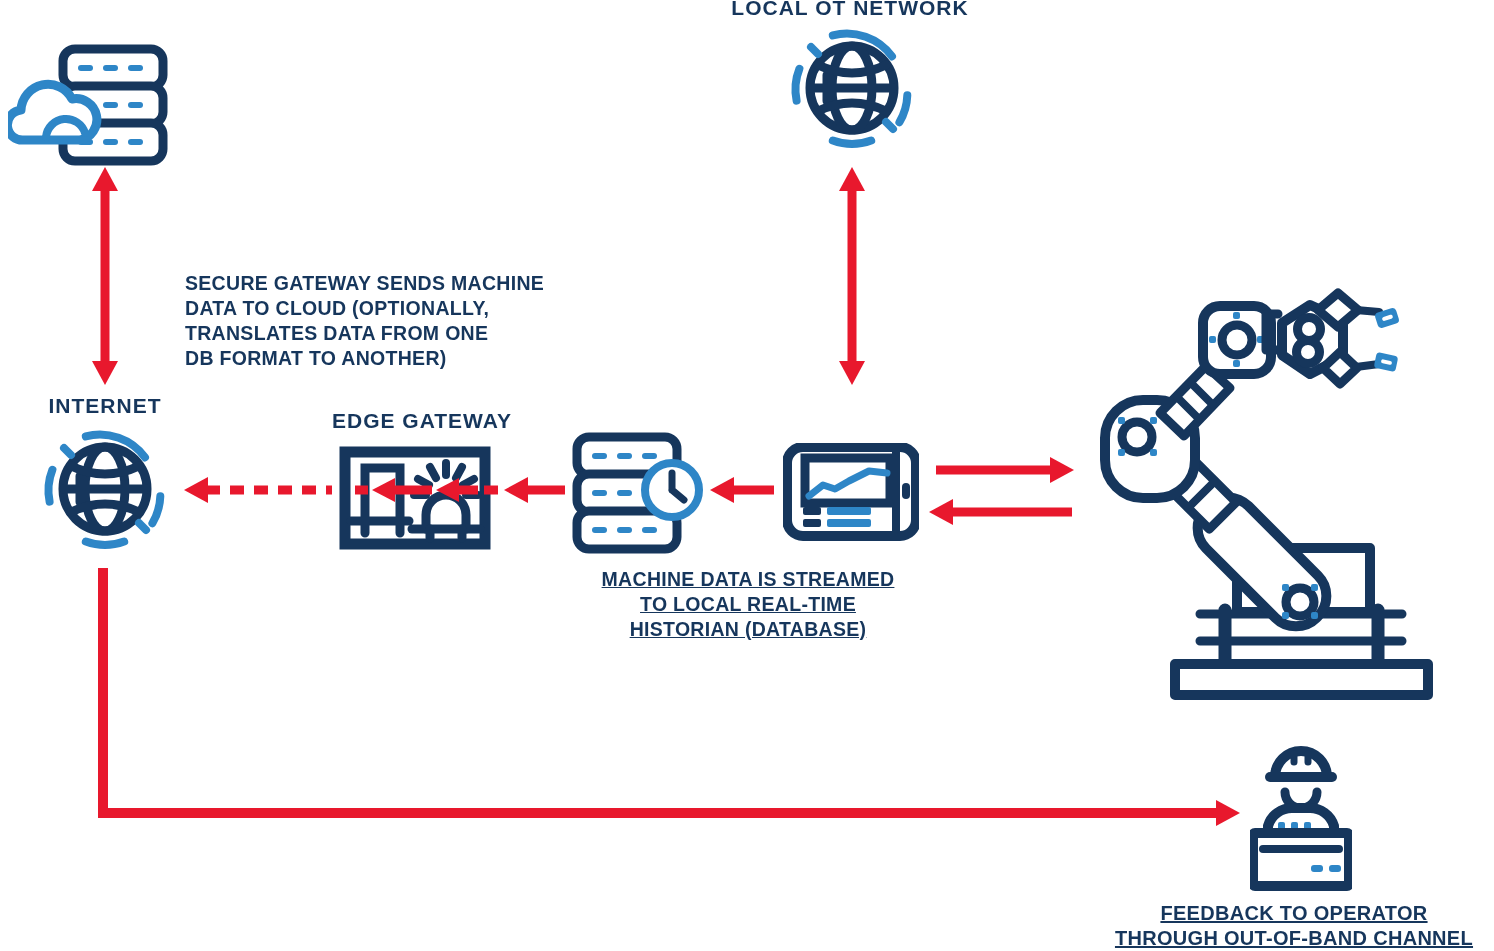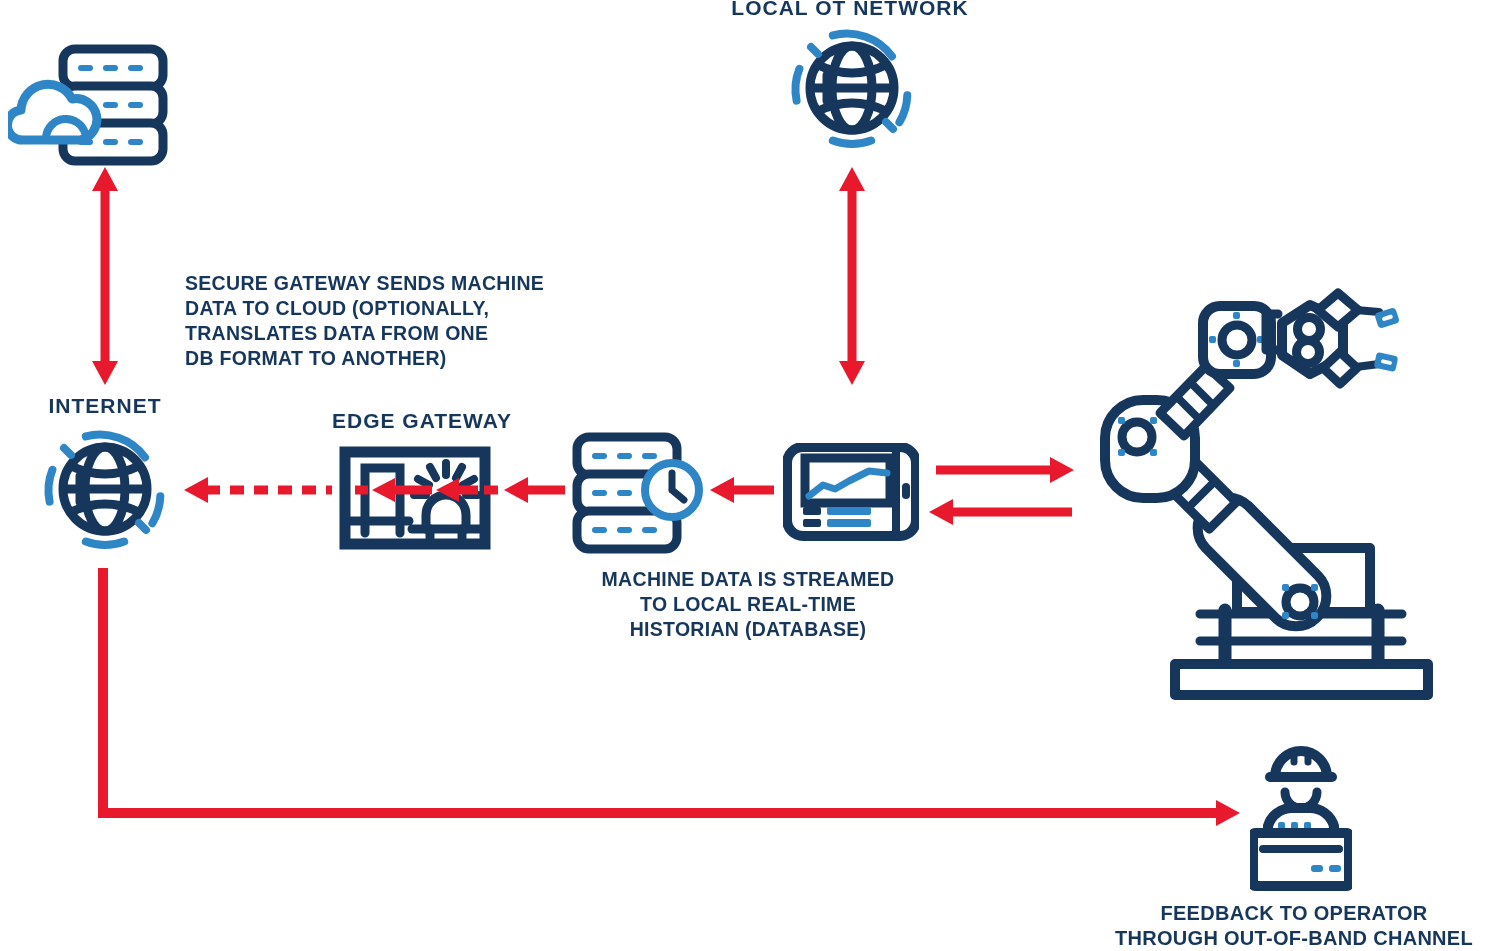--- a/index.html
+++ b/index.html
@@ -10,21 +10,21 @@
   html,body{margin:0;padding:0;background:#fff;}
   #canvas{
     position:relative;width:1494px;height:951px;overflow:hidden;background:#fff;
     font-family:"Liberation Sans", sans-serif;
   }
   .abs{position:absolute;}
   .note{
     color:var(--navy);font-weight:bold;font-size:19.5px;line-height:25px;
     letter-spacing:.3px;white-space:pre-line;
   }
-  .note.center{text-align:center;}
+  .note.center{text-align:center;text-decoration:underline;}
   .title{
     color:var(--navy);font-weight:bold;font-size:21px;letter-spacing:1px;
     text-align:center;white-space:pre-line;
   }
   svg{display:block;}
   .s-navy{stroke:var(--navy);}
   .s-blue{stroke:var(--blue);}
   .s-red{stroke:var(--red);}
   .f-navy{fill:var(--navy);}
   .f-blue{fill:var(--blue);}

